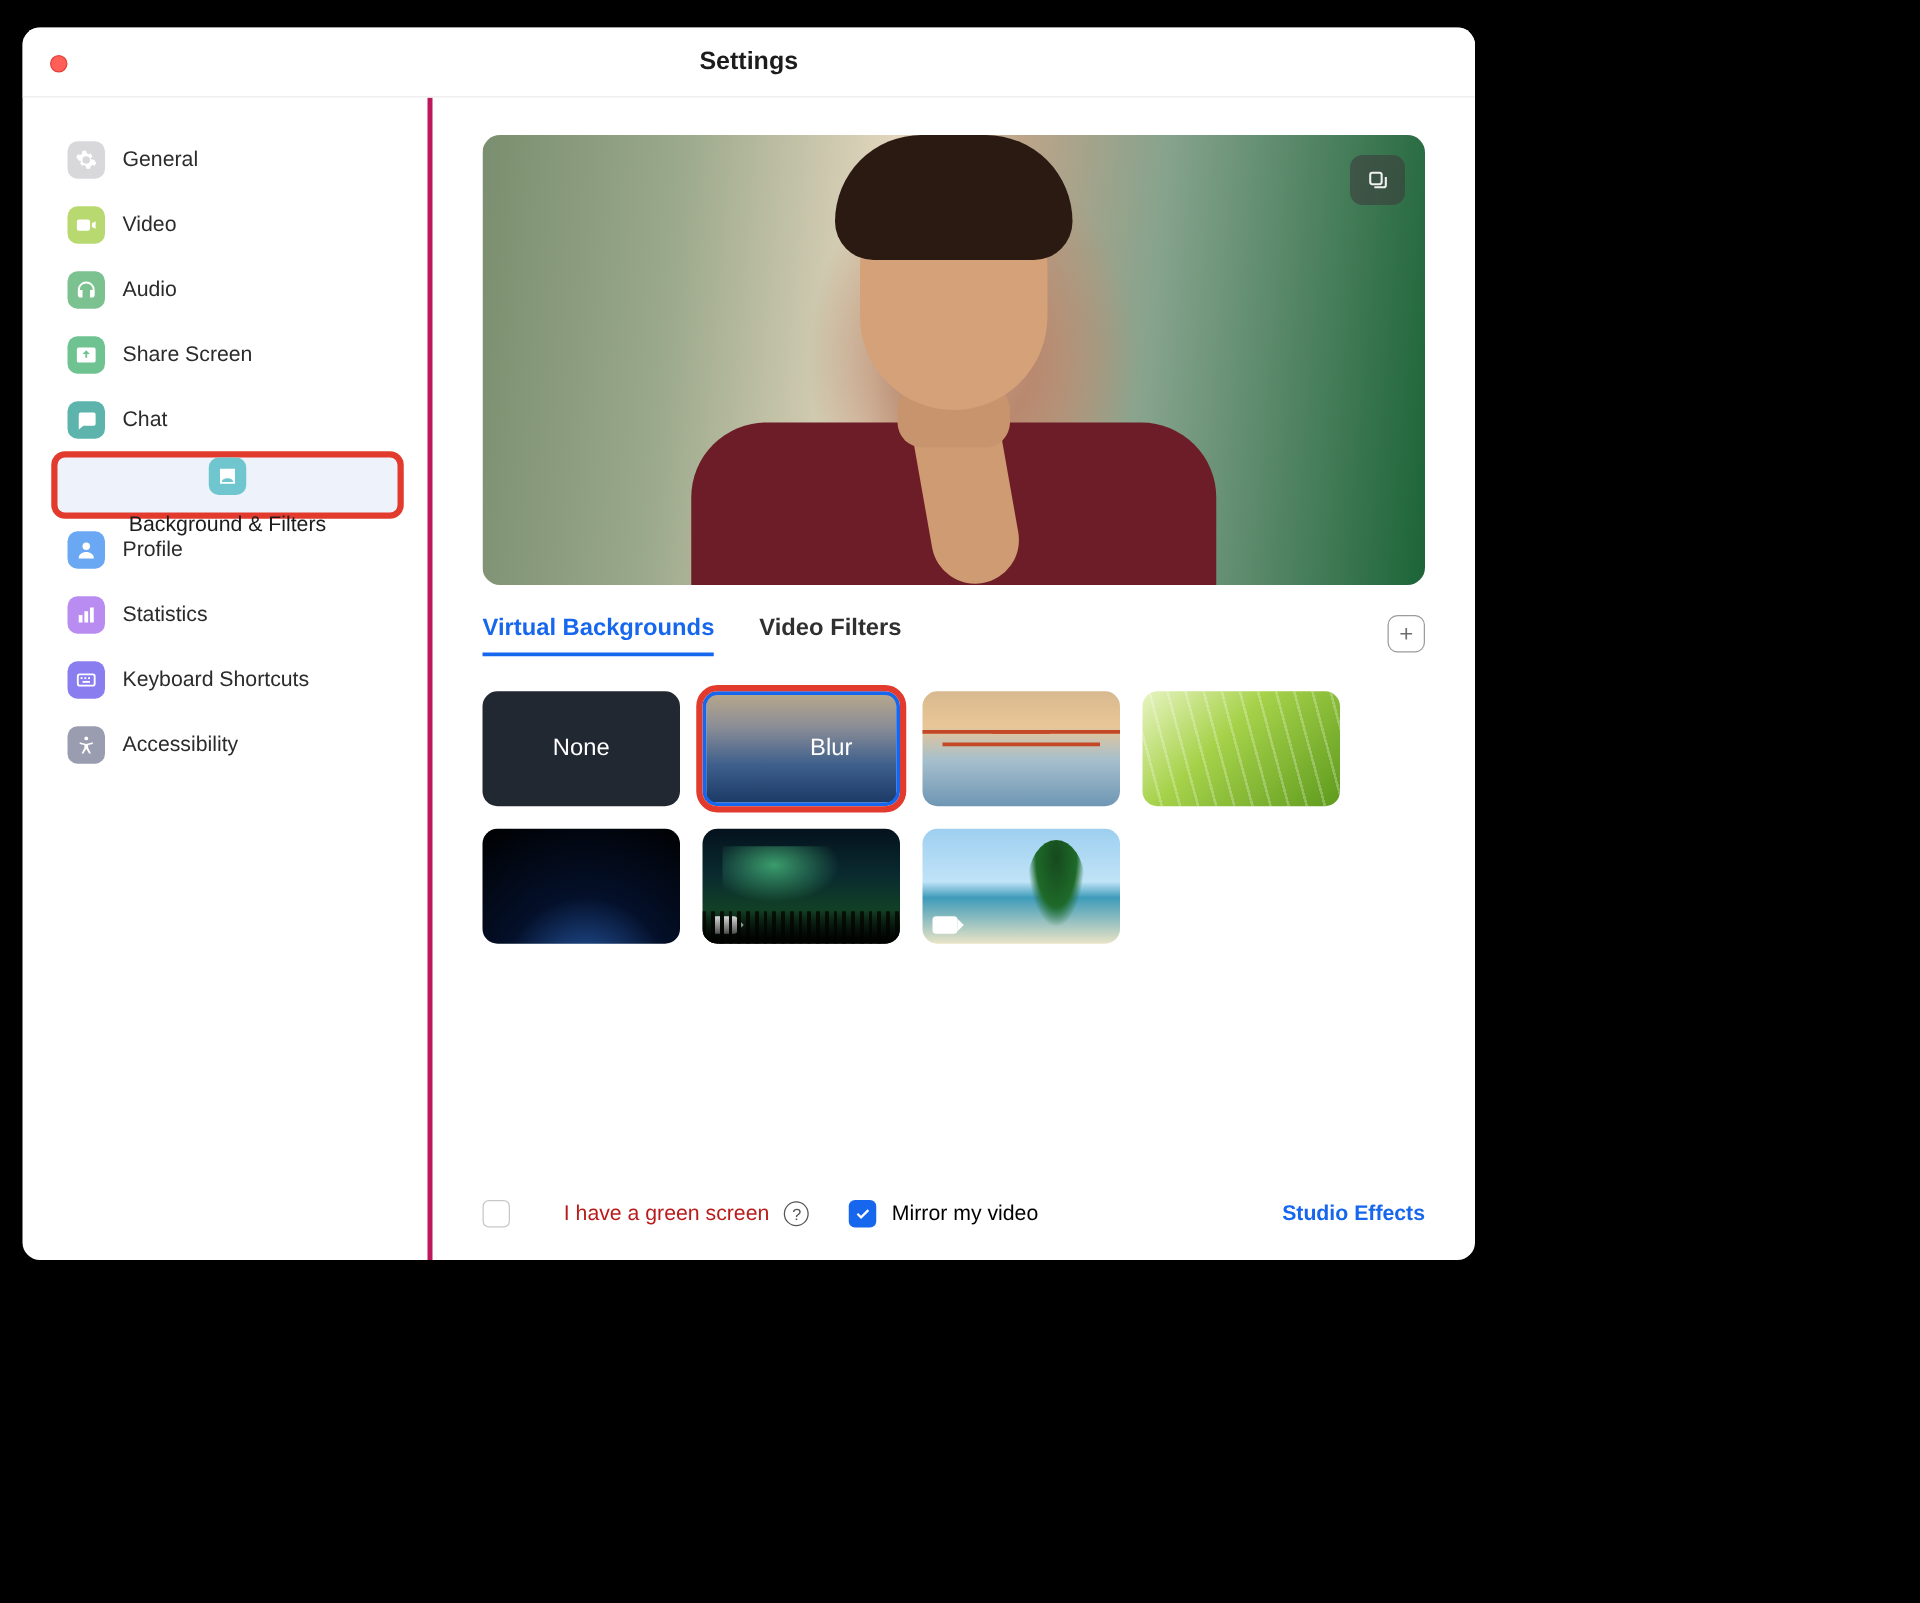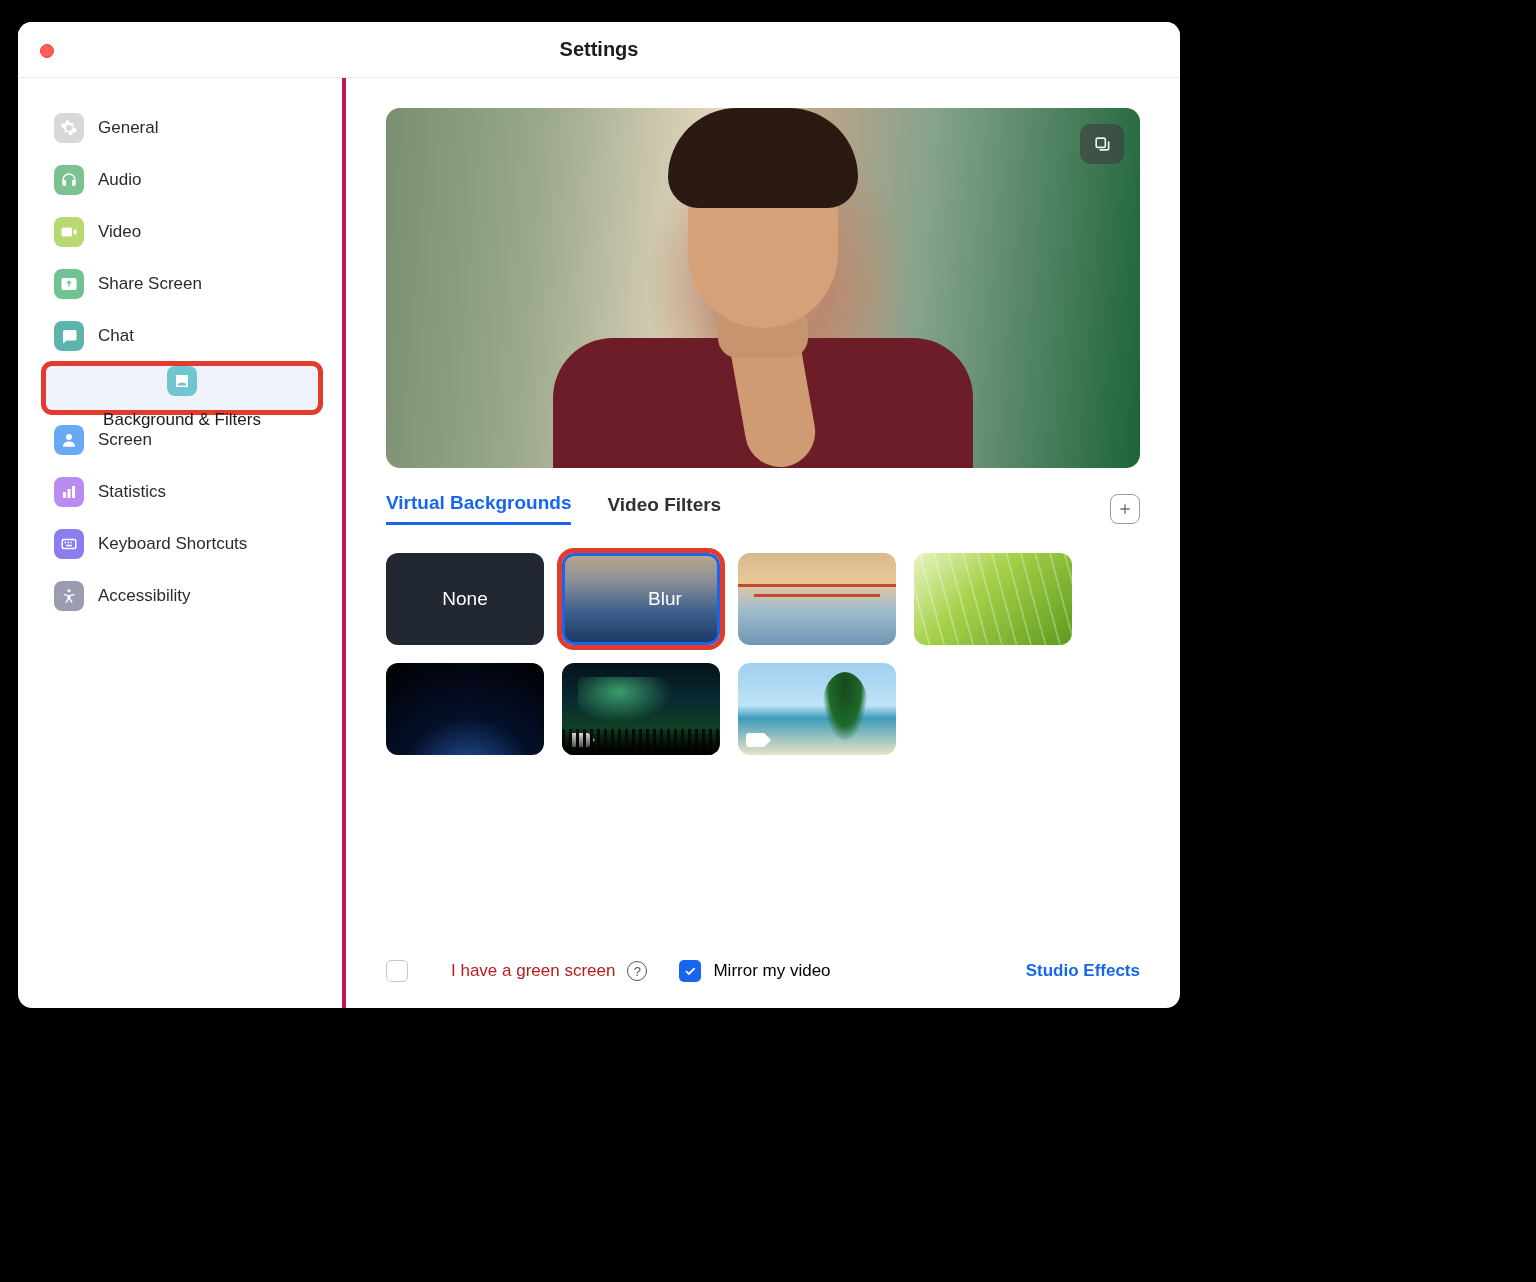--- a/index.html
+++ b/index.html
@@ -133,21 +133,20 @@
     background:rgba(60,60,60,0.6);
     border-radius:10px;
     display:flex; align-items:center; justify-content:center;
     cursor:pointer;
     color:#f0f0f0;
   }
   .preview-rotate svg { width:20px; height:20px; }
 
   .tabs-row {
     display:flex;
-    align-items:center;
     gap:36px;
     margin-top:24px;
   }
   .tab {
     font-size:19px;
     font-weight:600;
     color:#303030;
     padding-bottom:8px;
     cursor:pointer;
   }
@@ -302,35 +301,35 @@
       <div class="side-item">
         <span class="side-icon ic-general">
           <svg viewBox="0 0 24 24" fill="currentColor">
               <path d="M12 8a4 4 0 100 8 4 4 0 000-8zm9 4a7 7 0 01-.1 1.2l2 1.6-2 3.4-2.4-.8a7.4 7.4 0 01-2 1.2l-.4 2.6h-4l-.4-2.6a7.4 7.4 0 01-2-1.2l-2.4.8-2-3.4 2-1.6A7 7 0 013 12a7 7 0 01.1-1.2l-2-1.6 2-3.4 2.4.8a7.4 7.4 0 012-1.2L7.9 2h4l.4 2.6c.7.3 1.4.7 2 1.2l2.4-.8 2 3.4-2 1.6c0 .4.1.8.1 1.2z"></path>
             </svg>
         </span>
         <span>General</span>
       </div>
 
       <div class="side-item">
+        <span class="side-icon ic-video">
+          <svg viewBox="0 0 24 24" fill="currentColor">
+              <path d="M4 6h10a2 2 0 012 2v8a2 2 0 01-2 2H4a2 2 0 01-2-2V8a2 2 0 012-2zm14 4l4-2v8l-4-2v-4z"></path>
+            </svg>
+        </span>
+        <span>Video</span>
+      </div>
+
+      <div class="side-item">
         <span class="side-icon ic-audio">
           <svg viewBox="0 0 24 24" fill="currentColor">
               <path d="M12 3a9 9 0 00-9 9v5a3 3 0 003 3h2v-8H5v0a7 7 0 0114 0v0h-3v8h2a3 3 0 003-3v-5a9 9 0 00-9-9z"></path>
             </svg>
         </span>
         <span>Audio</span>
-      </div>
-
-      <div class="side-item">
-        <span class="side-icon ic-video">
-          <svg viewBox="0 0 24 24" fill="currentColor">
-              <path d="M4 6h10a2 2 0 012 2v8a2 2 0 01-2 2H4a2 2 0 01-2-2V8a2 2 0 012-2zm14 4l4-2v8l-4-2v-4z"></path>
-            </svg>
-        </span>
-        <span>Video</span>
       </div>
 
       <div class="side-item">
         <span class="side-icon ic-share">
           <svg viewBox="0 0 24 24" fill="currentColor">
               <path d="M4 4h16a2 2 0 012 2v12a2 2 0 01-2 2H4a2 2 0 01-2-2V6a2 2 0 012-2zm8 3l-4 4h3v4h2v-4h3l-4-4z"></path>
             </svg>
         </span>
         <span>Share Screen</span>
       </div>
@@ -354,21 +353,21 @@
       </div>
 
 
       <div class="side-item">
         <span class="side-icon ic-profile">
           <svg viewBox="0 0 24 24" fill="currentColor">
               <circle cx="12" cy="8" r="4"></circle>
               <path d="M4 20c0-3.3 3.6-6 8-6s8 2.7 8 6v1H4v-1z"></path>
             </svg>
         </span>
-        <span>Screen</span>
+        <span>Profile</span>
       </div>
 
       <div class="side-item">
         <span class="side-icon ic-stats">
           <svg viewBox="0 0 24 24" fill="currentColor">
               <rect x="4" y="12" width="4" height="8"></rect>
               <rect x="10" y="8" width="4" height="12"></rect>
               <rect x="16" y="4" width="4" height="16"></rect>
             </svg>
         </span>

